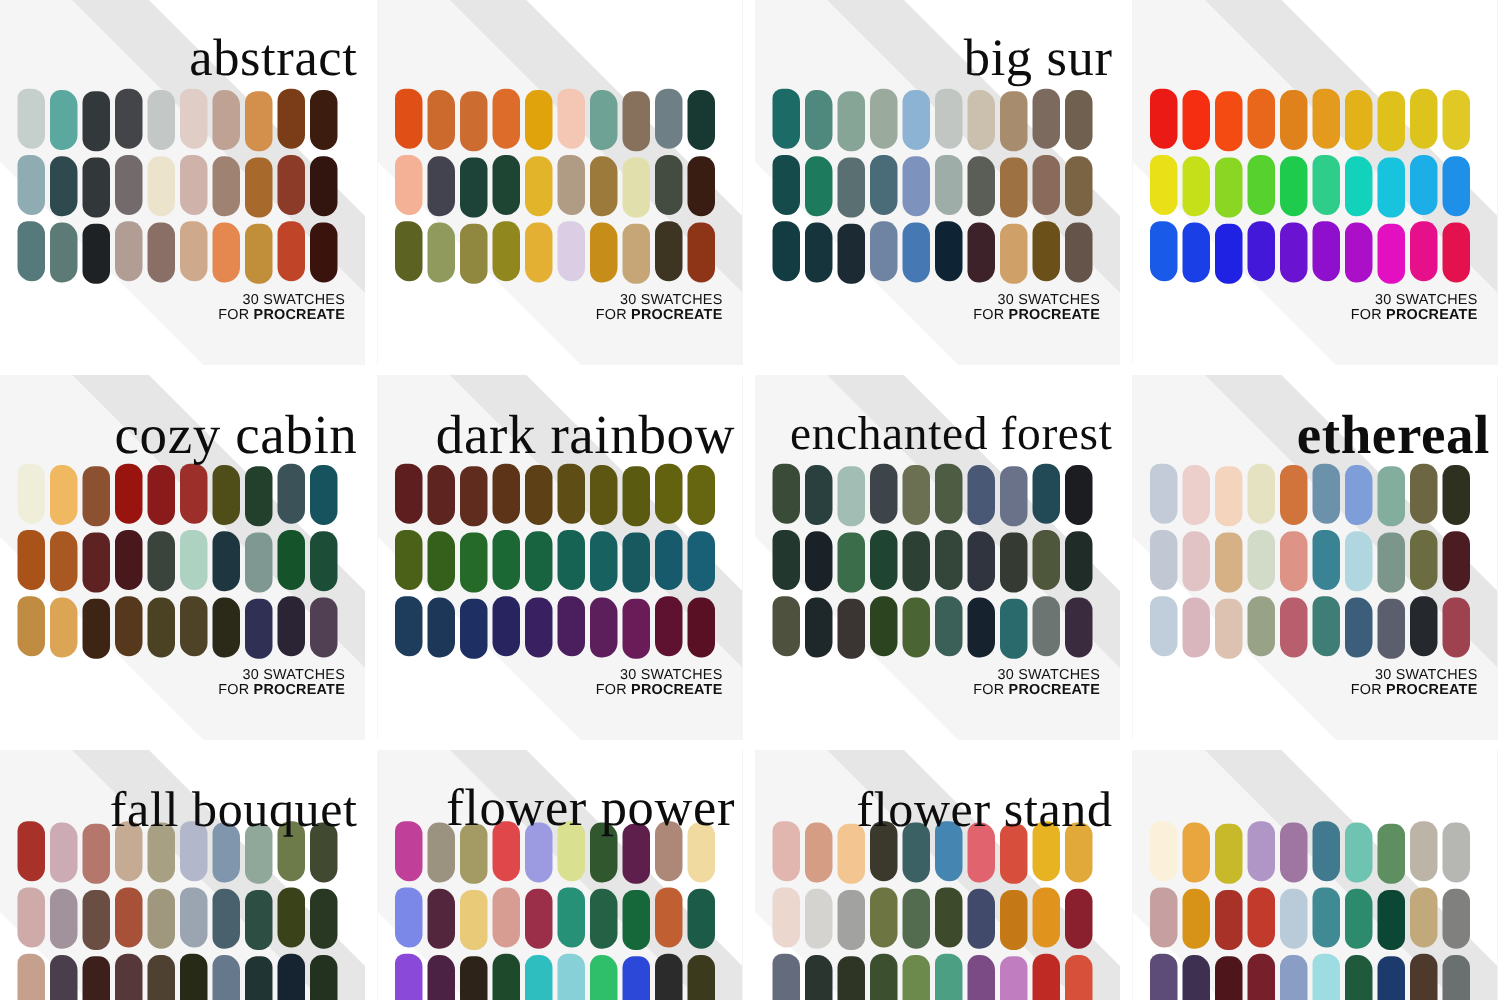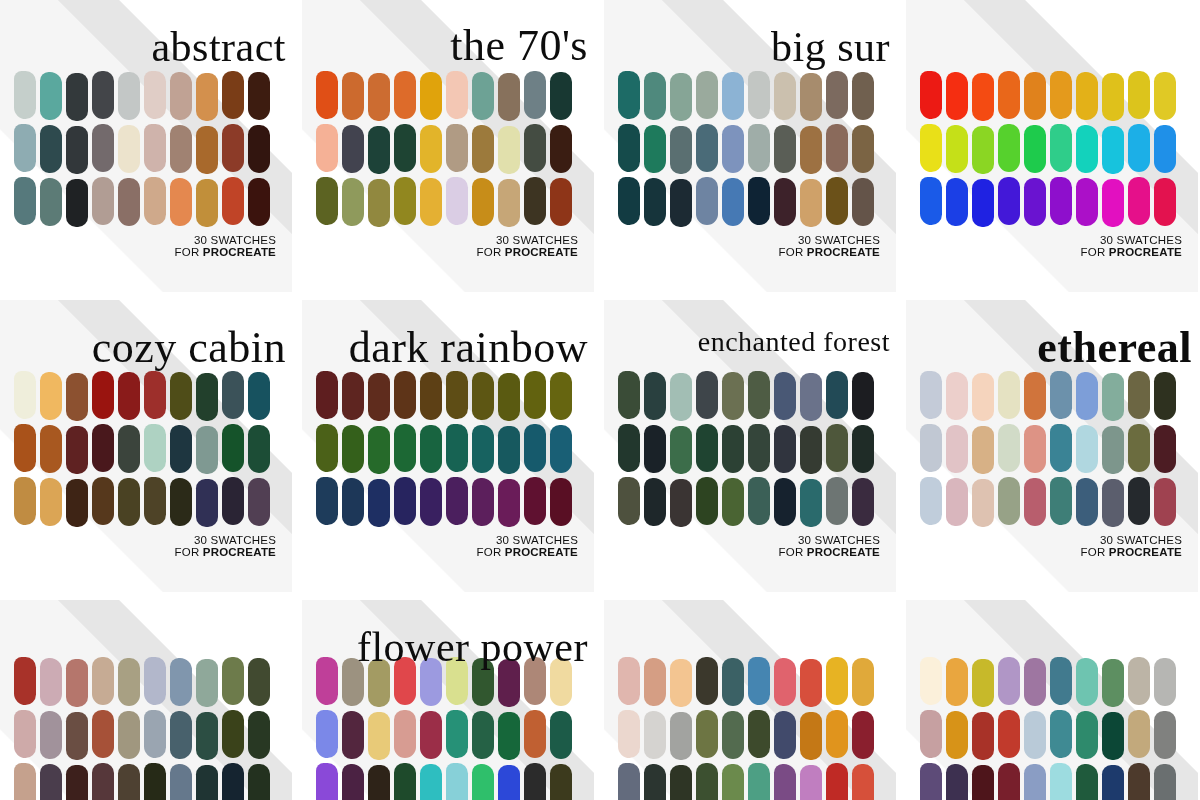--- a/index.html
+++ b/index.html
@@ -171,21 +171,20 @@
           <div class="sw" title="#91871f" style="background: rgb(145, 135, 31); border-radius: 9.8px 10px 11px 11px; margin-top: -1px;"></div>
           <div class="sw" title="#e4b033" style="background: rgb(228, 176, 51); border-radius: 10.4px 11px 12px 12px; margin-top: 0px;"></div>
           <div class="sw" title="#dacde4" style="background: rgb(218, 205, 228); border-radius: 8px 11px 11px 12px; margin-top: -1px;"></div>
           <div class="sw" title="#c78d19" style="background: rgb(199, 141, 25); border-radius: 8.6px 12px 12px 9px; margin-top: 0px;"></div>
           <div class="sw" title="#c6a677" style="background: rgb(198, 166, 119); border-radius: 9.2px 9px 10px 10px; margin-top: 1px;"></div>
           <div class="sw" title="#3d3422" style="background: rgb(61, 52, 34); border-radius: 9.8px 10px 11px 11px; margin-top: -1px;"></div>
           <div class="sw" title="#8e3518" style="background: rgb(142, 53, 24); border-radius: 10.4px 11px 12px 12px; margin-top: 0px;"></div>
         </div>
       </div>
       <div class="tri-tr"></div>
-      <div class="title" style="font-size: 44px; top: 24px;">the 70's</div>
       <div class="footer">
         <div class="l1">30 SWATCHES</div>
         <div class="l2"><span>FOR </span><b>PROCREATE</b></div>
       </div>
     </div>
     <div class="card">
       <div class="tri-bl"></div>
       <div class="tri-bl2"></div>
       <div class="swatches">
         <div class="srow">
@@ -410,21 +409,21 @@
           <div class="sw" title="#2d4421" style="background: rgb(45, 68, 33); border-radius: 9.8px 10px 11px 11px; margin-top: -1px;"></div>
           <div class="sw" title="#4a6433" style="background: rgb(74, 100, 51); border-radius: 10.4px 11px 12px 12px; margin-top: 0px;"></div>
           <div class="sw" title="#3b6057" style="background: rgb(59, 96, 87); border-radius: 8px 11px 11px 12px; margin-top: -1px;"></div>
           <div class="sw" title="#16222e" style="background: rgb(22, 34, 46); border-radius: 8.6px 12px 12px 9px; margin-top: 0px;"></div>
           <div class="sw" title="#2a6a6c" style="background: rgb(42, 106, 108); border-radius: 9.2px 9px 10px 10px; margin-top: 1px;"></div>
           <div class="sw" title="#6d7573" style="background: rgb(109, 117, 115); border-radius: 9.8px 10px 11px 11px; margin-top: -1px;"></div>
           <div class="sw" title="#3a2b3f" style="background: rgb(58, 43, 63); border-radius: 10.4px 11px 12px 12px; margin-top: 0px;"></div>
         </div>
       </div>
       <div class="tri-tr"></div>
-      <div class="title" style="font-size: 28px; top: 28px;">enchanted forest</div>
+      <div class="title" style="font-size: 38px; top: 28px;">enchanted forest</div>
       <div class="footer">
         <div class="l1">30 SWATCHES</div>
         <div class="l2"><span>FOR </span><b>PROCREATE</b></div>
       </div>
     </div>
     <div class="card">
       <div class="tri-bl"></div>
       <div class="tri-bl2"></div>
       <div class="swatches">
         <div class="srow">
@@ -506,20 +505,21 @@
           <div class="sw" title="#56373a" style="background: rgb(86, 55, 58); border-radius: 9.8px 10px 11px 11px; margin-top: -1px;"></div>
           <div class="sw" title="#4e4132" style="background: rgb(78, 65, 50); border-radius: 10.4px 11px 12px 12px; margin-top: 0px;"></div>
           <div class="sw" title="#262a17" style="background: rgb(38, 42, 23); border-radius: 8px 11px 11px 12px; margin-top: -1px;"></div>
           <div class="sw" title="#65788c" style="background: rgb(101, 120, 140); border-radius: 8.6px 12px 12px 9px; margin-top: 0px;"></div>
           <div class="sw" title="#1f3433" style="background: rgb(31, 52, 51); border-radius: 9.2px 9px 10px 10px; margin-top: 1px;"></div>
           <div class="sw" title="#152430" style="background: rgb(21, 36, 48); border-radius: 9.8px 10px 11px 11px; margin-top: -1px;"></div>
           <div class="sw" title="#23311f" style="background: rgb(35, 49, 31); border-radius: 10.4px 11px 12px 12px; margin-top: 0px;"></div>
         </div>
       </div>
       <div class="tri-tr"></div>
+      <div class="title" style="font-size: 40px; top: 28px;">fall bouquet</div>
     </div>
     <div class="card row3">
       <div class="tri-bl"></div>
       <div class="tri-bl2"></div>
       <div class="swatches">
         <div class="srow">
           <div class="sw" title="#bf3f99" style="background: rgb(191, 63, 153); border-radius: 8px 11px 11px 12px; margin-top: -1px;"></div>
           <div class="sw" title="#9c9280" style="background: rgb(156, 146, 128); border-radius: 8.6px 12px 12px 9px; margin-top: 0px;"></div>
           <div class="sw" title="#a39b63" style="background: rgb(163, 155, 99); border-radius: 9.2px 9px 10px 10px; margin-top: 1px;"></div>
           <div class="sw" title="#e0474b" style="background: rgb(224, 71, 75); border-radius: 9.8px 10px 11px 11px; margin-top: -1px;"></div>
@@ -593,20 +593,21 @@
           <div class="sw" title="#3c5030" style="background: rgb(60, 80, 48); border-radius: 9.8px 10px 11px 11px; margin-top: -1px;"></div>
           <div class="sw" title="#6b8a4c" style="background: rgb(107, 138, 76); border-radius: 10.4px 11px 12px 12px; margin-top: 0px;"></div>
           <div class="sw" title="#4d9f84" style="background: rgb(77, 159, 132); border-radius: 8px 11px 11px 12px; margin-top: -1px;"></div>
           <div class="sw" title="#7a4b85" style="background: rgb(122, 75, 133); border-radius: 8.6px 12px 12px 9px; margin-top: 0px;"></div>
           <div class="sw" title="#c07ec0" style="background: rgb(192, 126, 192); border-radius: 9.2px 9px 10px 10px; margin-top: 1px;"></div>
           <div class="sw" title="#bf2a25" style="background: rgb(191, 42, 37); border-radius: 9.8px 10px 11px 11px; margin-top: -1px;"></div>
           <div class="sw" title="#d6503a" style="background: rgb(214, 80, 58); border-radius: 10.4px 11px 12px 12px; margin-top: 0px;"></div>
         </div>
       </div>
       <div class="tri-tr"></div>
+      <div class="title" style="font-size: 40px; top: 28px;">flower stand</div>
     </div>
     <div class="card row3">
       <div class="tri-bl"></div>
       <div class="tri-bl2"></div>
       <div class="swatches">
         <div class="srow">
           <div class="sw" title="#fbf0da" style="background: rgb(251, 240, 218); border-radius: 8px 11px 11px 12px; margin-top: -1px;"></div>
           <div class="sw" title="#e9a63f" style="background: rgb(233, 166, 63); border-radius: 8.6px 12px 12px 9px; margin-top: 0px;"></div>
           <div class="sw" title="#c7b92a" style="background: rgb(199, 185, 42); border-radius: 9.2px 9px 10px 10px; margin-top: 1px;"></div>
           <div class="sw" title="#b096c6" style="background: rgb(176, 150, 198); border-radius: 9.8px 10px 11px 11px; margin-top: -1px;"></div>

